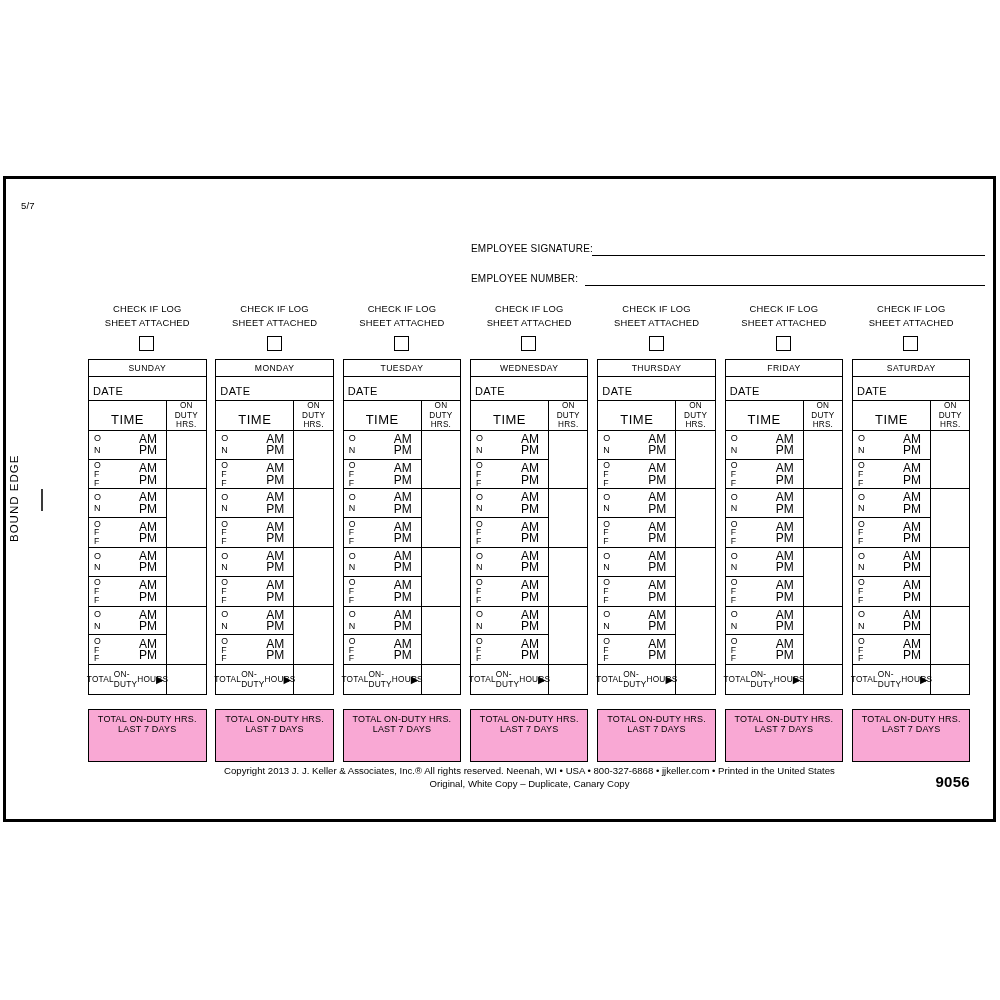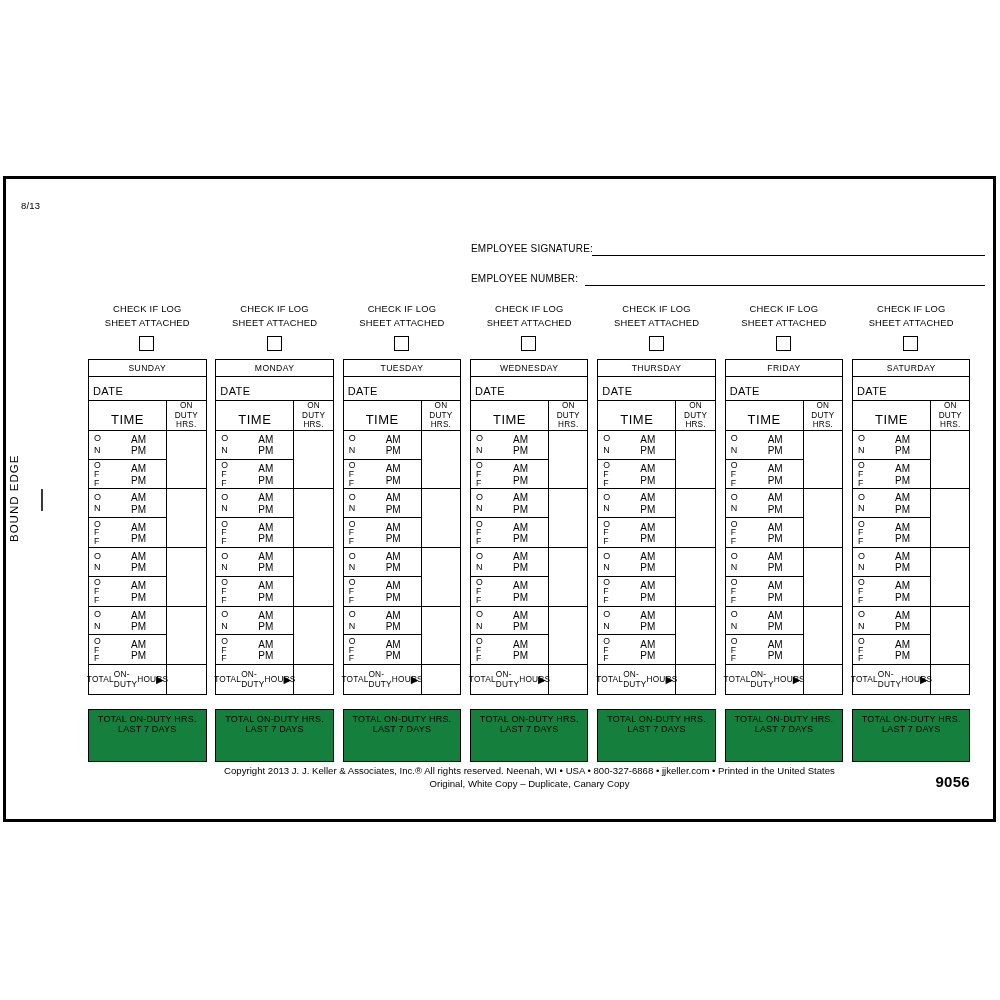--- a/index.html
+++ b/index.html
@@ -44,48 +44,48 @@
     font-size: 8.2px; line-height: 9.3px; letter-spacing: .2px; }
 
   .pair { display: flex; border-bottom: 1.6px solid #000; }
   .time-cells { width: 78px; border-right: 1.6px solid #000; }
   .trow { position: relative; height: 28.8px; }
   .trow.on { border-bottom: 1.5px solid #000; }
   .letters { position: absolute; left: 5px; top: 2px; width: 8px; font-size: 9px; word-break: break-all; }
   .trow.on  .letters { line-height: 11.5px; top: 2.5px; }
   .trow.off .letters { line-height: 8.7px; font-size: 8.7px; top: 1.5px; }
   .tval { position: absolute; left: 16px; top: 2px; right: 30px; bottom: 2px; font-size: 9px; }
-  .ampm { position: absolute; right: 20px; top: 50%; transform: translateY(-50%);
-    display: flex; flex-direction: column; align-items: flex-end; font-size: 10px; line-height: 11.5px; }
+  .ampm { position: absolute; right: 9px; top: 50%; transform: translateY(-50%);
+    display: flex; flex-direction: column; align-items: flex-end; font-size: 12px; line-height: 11.5px; }
   .hrs-cell { flex: 1; font-size: 9px; padding: 2px; }
 
   .total-row { display: flex; height: 29px; }
   .total-label { position: relative; width: 78px; border-right: 1.6px solid #000;
     display: flex; align-items: center; justify-content: center;
     font-size: 8.3px; line-height: 9.4px; letter-spacing: .2px; }
   .arrow { position: absolute; right: 2px; top: 50%; transform: translateY(-50%); font-size: 10px; line-height: 10px; }
   .total-value { flex: 1; font-size: 9px; padding: 2px; }
 
   .last7-box { position: absolute; top: 407px; left: 0; right: 0; height: 53px; border: 1.6px solid #000;
-    text-align: center; padding-top: 3.5px; font-size: 9px; line-height: 10.8px; letter-spacing: .2px; background: #15803d; }
+    text-align: center; padding-top: 3.5px; font-size: 9px; line-height: 10.8px; letter-spacing: .2px; background: #f9a8d4; }
   .last7-value { font-size: 9px; min-height: 10px; }
 
   .copyright { position: absolute; left: 88px; top: 764px; width: 883px; text-align: center;
     font-size: 9.6px; line-height: 13px; }
   .form-number { position: absolute; left: 870px; top: 773px; width: 100px; text-align: right;
     font-size: 15px; font-weight: bold; letter-spacing: .3px; }
 </style>
 </head>
 <body>
 
 <div class="page">
 
   <div class="form-border"></div>
 
-  <div class="rev">8/13</div>
+  <div class="rev">5/7</div>
 
   <div class="bound-edge">BOUND EDGE</div>
   <div class="tick-mark"></div>
 
   <div class="sig-label" id="sig-label">EMPLOYEE SIGNATURE:</div>
   <div class="sig-line" id="sig-line"></div>
   <div class="sig-label" id="num-label">EMPLOYEE NUMBER:</div>
   <div class="sig-line" id="num-line"></div>
 
   <div class="columns" id="columns-host">

